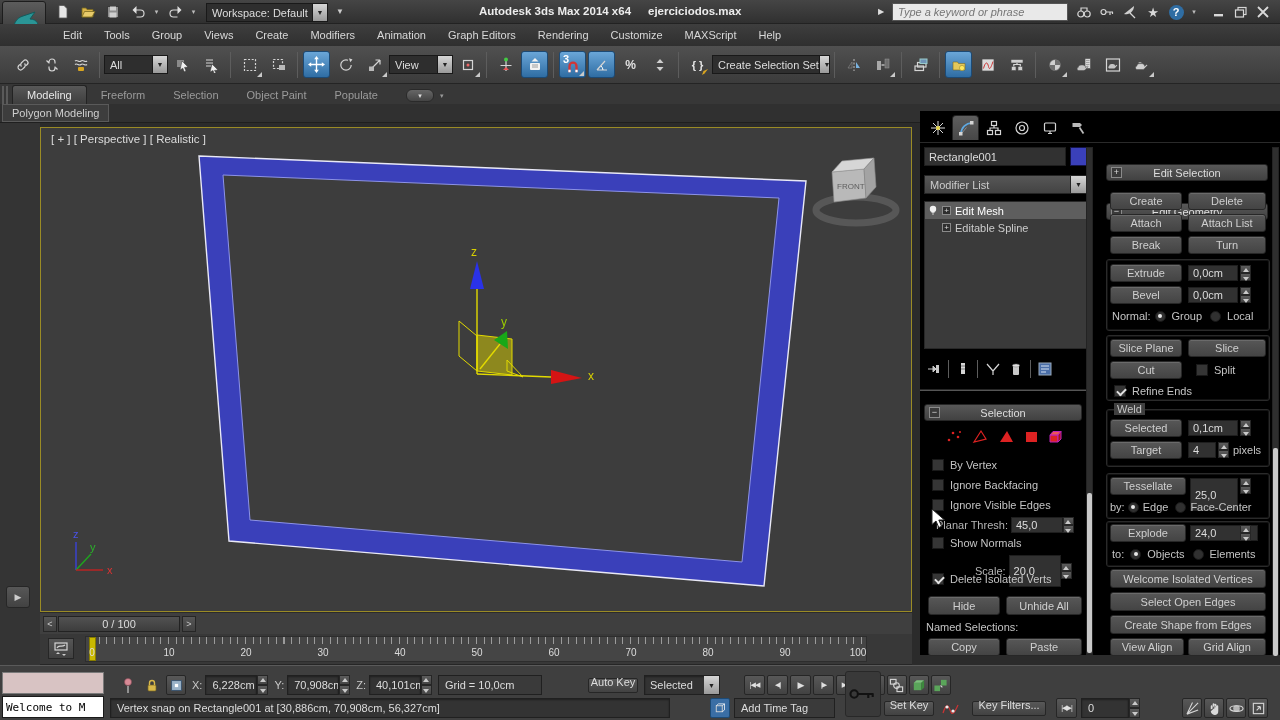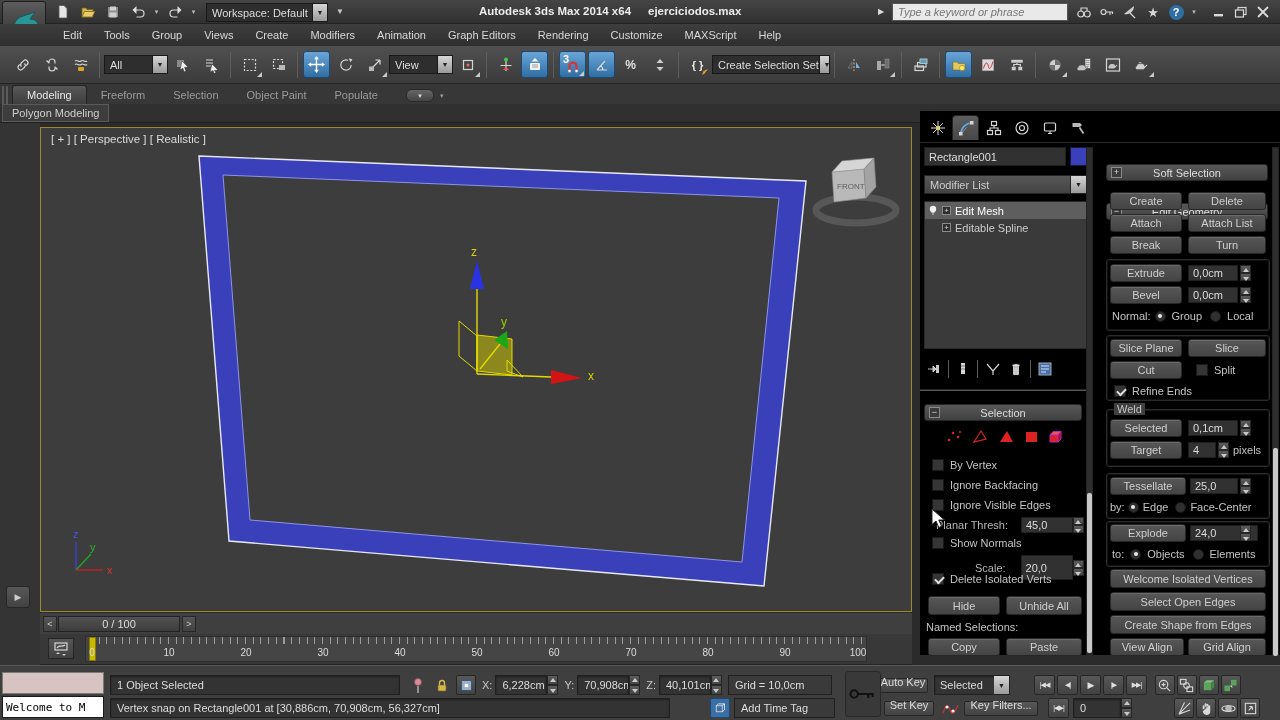--- a/index.html
+++ b/index.html
@@ -642,35 +642,35 @@
  <div class="row" style="left:12px;top:368px">
   <span class="cb"></span>
       <span class="lb">Ignore Backfacing</span>
  </div>
  <div class="row" style="left:12px;top:388px">
   <span class="cb"></span>
       <span class="lb">Ignore Visible Edges</span>
  </div>
  <div class="row" style="left:16px;top:406px">
   <span style="color:#b5b5b5">Planar Thresh:</span>
-  <span class="fld" style="width:52px;height:16px;margin-left:13px">
+  <span class="fld" style="width:52px;height:16px;margin-left:3px">
         <i>45,0</i>
       </span>
   <span class="sp" style="height:16px">
         <i class="u"></i>
         <i class="d"></i>
       </span>
  </div>
  <div class="row" style="left:12px;top:426px">
   <span class="cb"></span>
       <span class="lb">Show Normals</span>
  </div>
  <div class="row" style="left:55px;top:444px">
   <span style="color:#b5b5b5">Scale:</span>
-  <span class="fld" style="width:52px;height:25px;margin-left:15px">
+  <span class="fld" style="width:52px;height:32px;margin-left:3px">
         <i>20,0</i>
       </span>
   <span class="sp" style="height:16px">
         <i class="u"></i>
         <i class="d"></i>
       </span>
  </div>
  <div class="row" style="left:12px;top:462px">
   <span class="cb on"></span>
       <span class="lb">Delete Isolated Verts</span>
@@ -679,21 +679,21 @@
  <div class="abs btn" style="left:86px;top:485px;width:76px;height:19px">Unhide All</div>
  <div class="abs" style="left:6px;top:510px;color:#c4c4c4">Named Selections:</div>
  <div class="abs btn" style="left:8px;top:527px;width:72px;height:18px">Copy</div>
  <div class="abs btn" style="left:86px;top:527px;width:76px;height:18px">Paste</div>
  <div class="abs sbar" style="left:166px;top:36px;width:7px;height:508px">
       <i class="sbth" style="top:345px;height:160px"></i>
     </div>
 
  <div class="abs hdr" style="left:186px;top:36px;width:162px;height:17px">
   <b class="pm">+</b>
-  <span>Soft Selection</span>
+  <span>Edit Selection</span>
  </div>
  <div class="abs hdr" style="left:186px;top:58px;width:162px;height:17px">
   <b class="pm">−</b>
   <span>Edit Geometry</span>
  </div>
  <div class="abs btn" style="left:190px;top:81px;width:72px;height:18px">Create</div>
  <div class="abs btn" style="left:268px;top:81px;width:78px;height:18px">Delete</div>
  <div class="abs btn" style="left:190px;top:103px;width:72px;height:18px">Attach</div>
  <div class="abs btn" style="left:268px;top:103px;width:78px;height:18px">Attach List</div>
  <div class="abs btn" style="left:190px;top:125px;width:72px;height:18px">Break</div>
@@ -752,21 +752,21 @@
       <i>4</i>
     </div>
  <span class="abs sp" style="left:298px;top:331px;height:16px">
       <i class="u"></i>
       <i class="d"></i>
     </span>
  <span class="abs" style="left:313px;top:333px;color:#c4c4c4">pixels</span>
 
  <div class="abs gb" style="left:186px;top:362px;width:164px;height:46px"></div>
  <div class="abs btn" style="left:190px;top:366px;width:76px;height:18px">Tessellate</div>
- <div class="abs fld" style="left:270px;top:367px;width:48px;height:16px">
+ <div class="abs fld" style="left:270px;top:367px;width:48px;height:33px">
       <i>25,0</i>
     </div>
  <span class="abs sp" style="left:320px;top:367px;height:16px">
       <i class="u"></i>
       <i class="d"></i>
     </span>
  <div class="row" style="left:190px;top:390px">
   <span style="color:#c4c4c4">by:</span>
   <span class="rd on" style="margin-left:3px"></span>
       <span class="lb" style="margin-left:4px">Edge</span>
@@ -801,23 +801,20 @@
     </div>
 </div>
 
 <div class="abs" id="sbar">
  <div class="abs" id="listener-pink" style="top:6px;left:2px"></div>
  <div class="abs" id="listener-white" style="top:30px;left:2px">
       <span>Welcome to M</span>
     </div>
 
  <div class="row" style="left:110px;top:9px">
-  <div class="sfld" style="width:290px">
-        <span>1 Object Selected</span>
-      </div>
   <span class="nv" style="margin-left:8px;background:none;border:none">
         <svg width="12" height="17" viewBox="0 0 12 17">
           <circle cx="6" cy="5" r="3.5" fill="#d88a96" stroke="#8a4a55" stroke-width=".6"></circle>
           <path d="M6 9v7" stroke="#c9c9c9" stroke-width="1.2"></path>
         </svg>
       </span>
   <span class="nv" style="margin-left:4px;background:none;border:none">
         <svg width="14" height="15" viewBox="0 0 14 15">
           <rect x="3" y="7" width="8" height="6" rx="1" fill="#d8b84a" stroke="#7a6420" stroke-width=".7"></rect>
           <path d="M4.5 7V5a2.5 2.5 0 015 0v2" stroke="#d8b84a" fill="none" stroke-width="1.4"></path>
@@ -913,21 +910,21 @@
   <div class="sbtn" style="margin-left:49px;width:50px;justify-content:center">
         <span>Set Key</span>
       </div>
   <span class="nv" style="margin-left:6px;background:none;border:none">
         <svg width="17" height="15" viewBox="0 0 17 15">
           <path d="M1 12c3-9 5-9 7-3s4 4 8-5" stroke="#c33" fill="none" stroke-width="1.2"></path>
           <circle cx="5" cy="6" r="1.6" fill="#eee"></circle>
           <circle cx="11" cy="10" r="1.6" fill="#eee"></circle>
         </svg>
       </span>
-  <div class="sbtn" style="margin-left:4px;width:74px;justify-content:center">
+  <div class="sbtn" style="margin-left:12px;width:74px;justify-content:center">
         <span>Key Filters...</span>
       </div>
   <span class="pb" style="margin-left:10px">|◀▶|</span>
   <div class="sfld" style="width:48px;margin-left:4px">
         <span>0</span>
       </div>
   <span class="sp" style="height:20px">
         <i class="u"></i>
         <i class="d"></i>
       </span>

